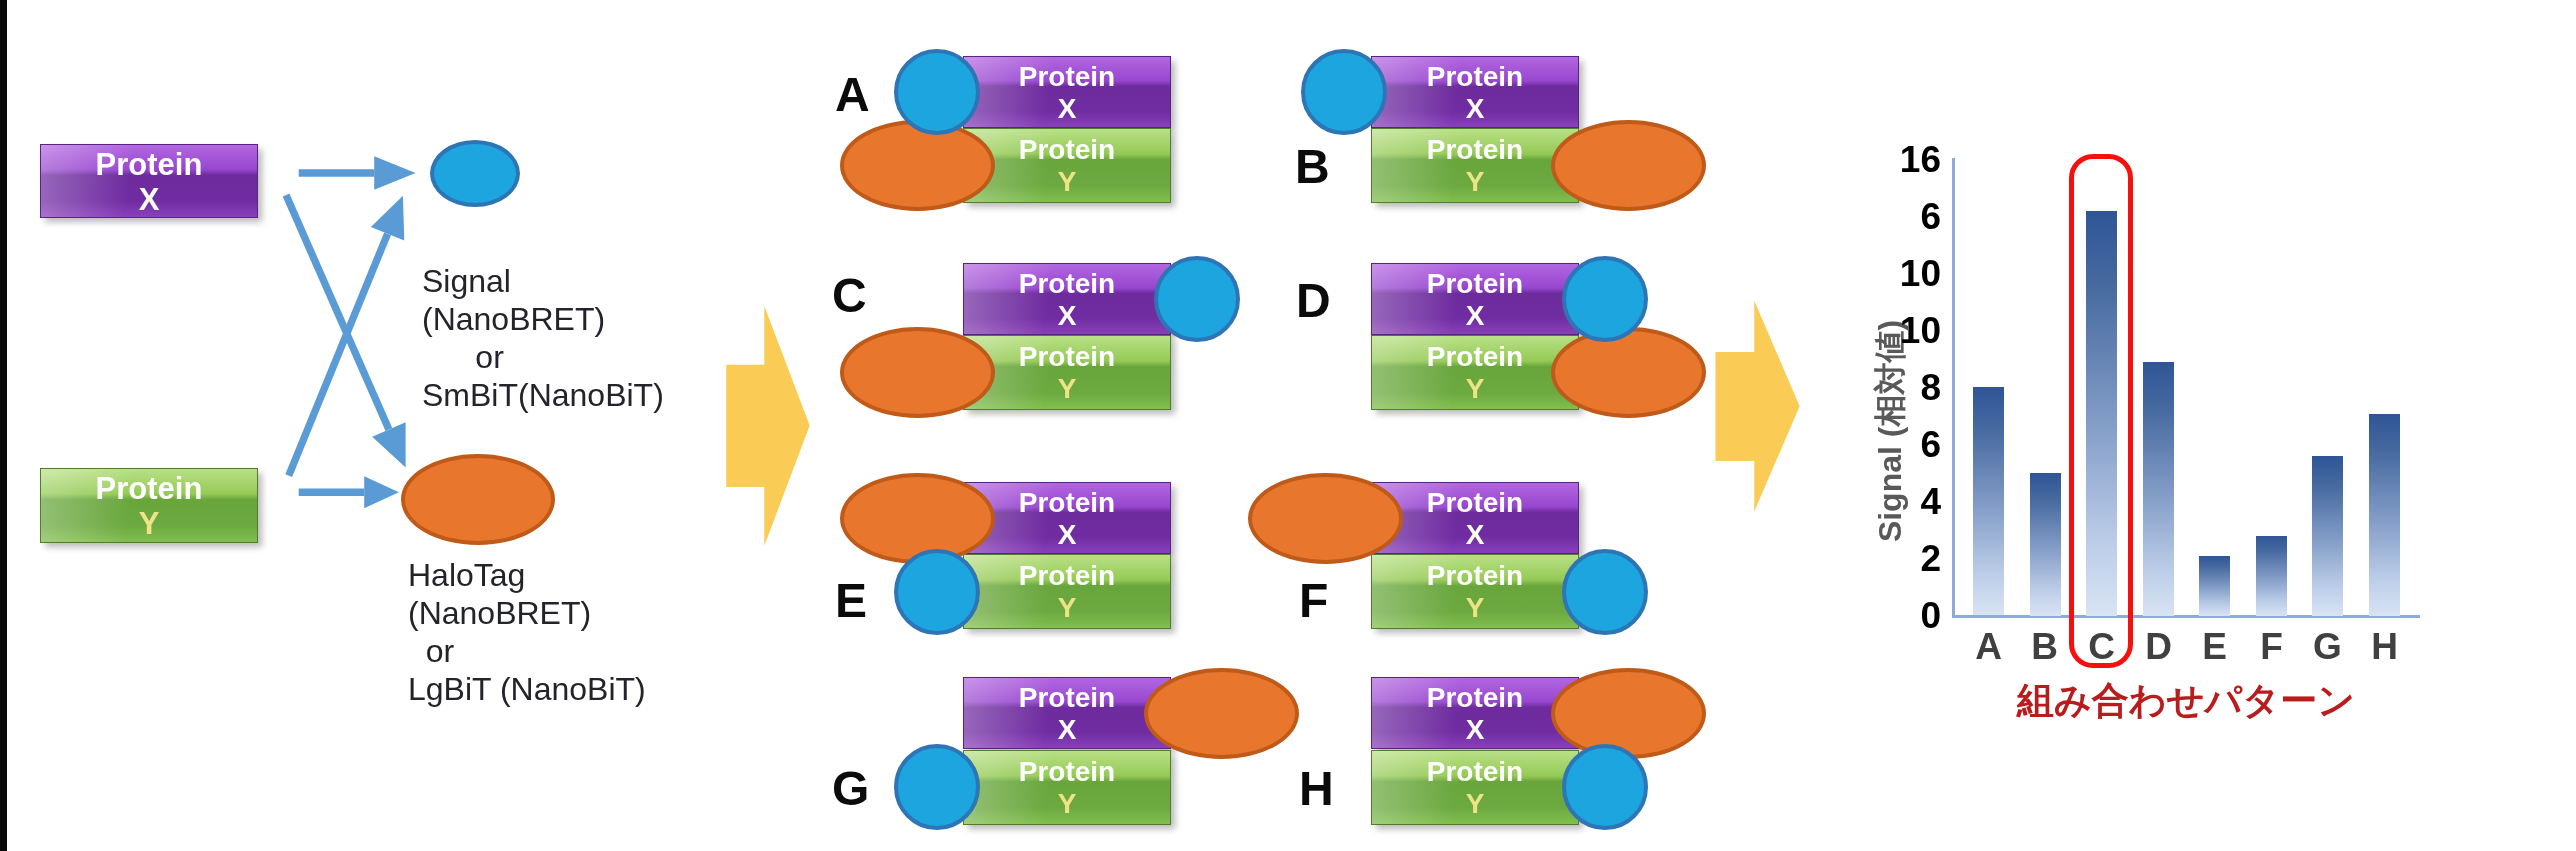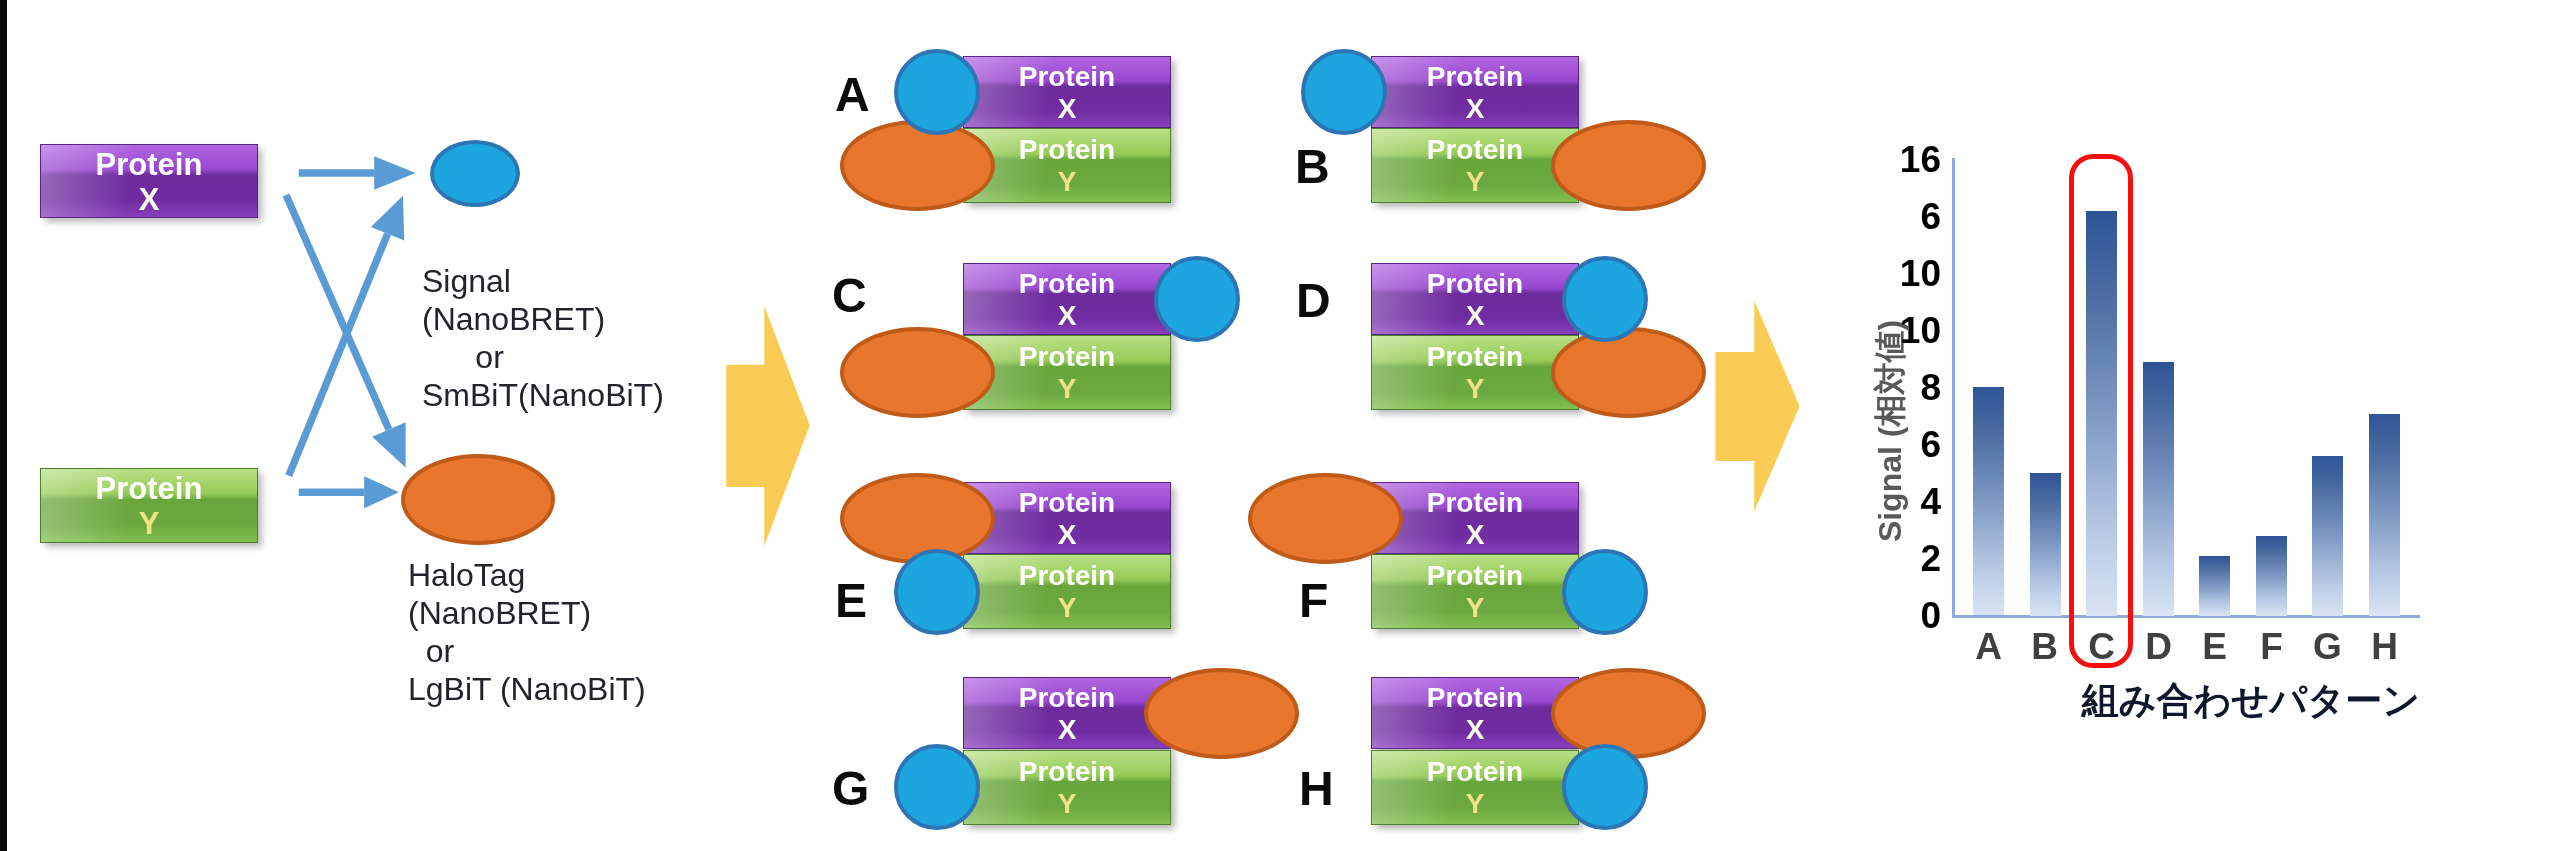--- a/index.html
+++ b/index.html
@@ -61,22 +61,22 @@
   .axis-y { left:1952px; top:158px; width:3.3px;  height:460px; }
   .axis-x { left:1952px; top:615px; width:468px; height:3.3px; }
   .bar {
     position:absolute;
     background:linear-gradient(180deg,#2F5597 0%,#46699F 18%,#7E99C4 50%,#BCCDE8 82%,#D9E4F4 100%);
   }
   .x-label { position:absolute; font-size:37px; line-height:40px; font-weight:700; color:#404040; text-align:center; }
   .y-tick  { position:absolute; left:1850px; width:91px; font-size:37px; line-height:37px; font-weight:700; color:#000000; text-align:right; }
   .y-title { position:absolute; left:1891px; top:431px; transform:translate(-50%,-50%) rotate(-90deg);
              font-size:32px; font-weight:700; color:#595959; white-space:nowrap; }
-  .x-title { position:absolute; left:1952px; top:676px; width:468px; text-align:right;
-             font-size:37px; font-weight:700; color:#0f172a; }
+  .x-title { position:absolute; left:1952px; top:676px; width:468px; text-align:center;
+             font-size:37px; font-weight:700; color:#b91c1c; }
   .highlight-box { position:absolute; left:2069px; top:154px; width:64px; height:514px;
                    border:5.3px solid #F5100E; border-radius:24px; z-index:5; }
 </style>
 </head>
 <body>
 
 <div class="canvas">
 
   <div class="black-edge"></div>
 

